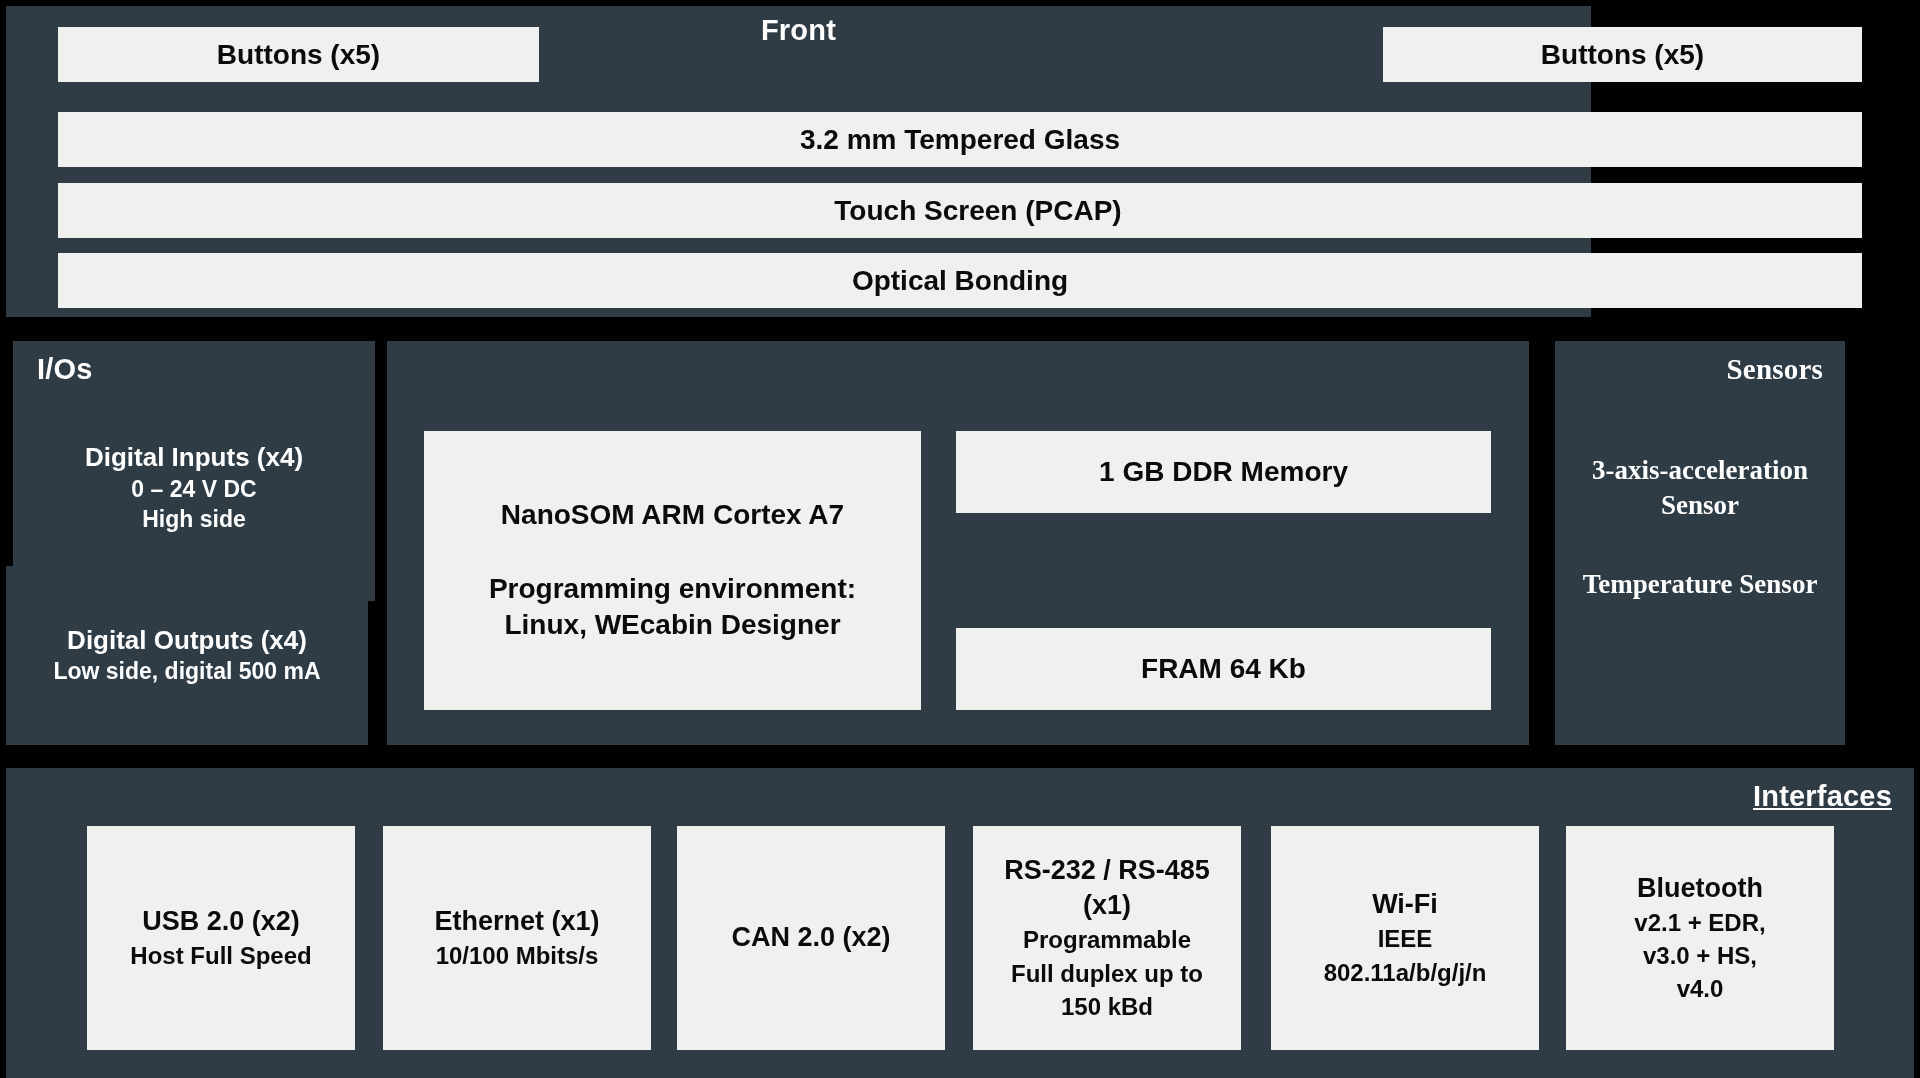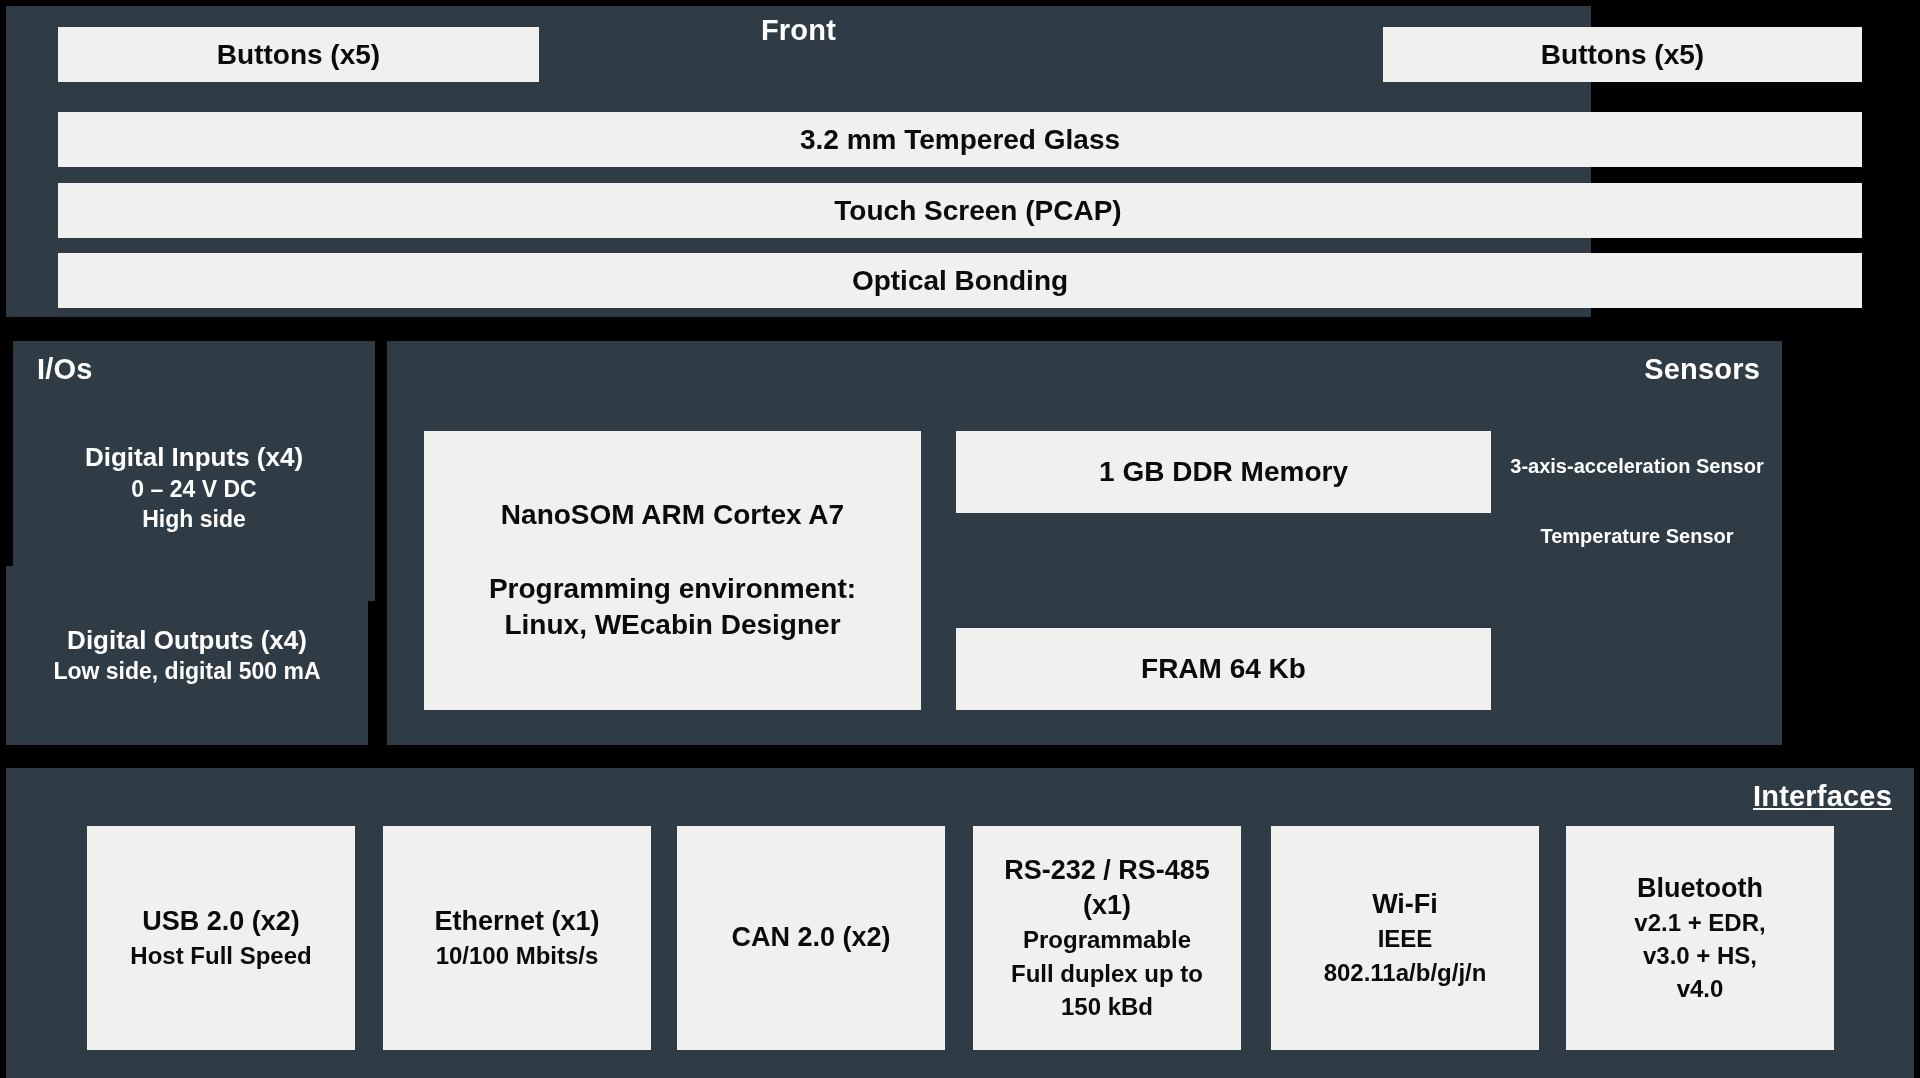--- a/index.html
+++ b/index.html
@@ -58,28 +58,28 @@
   .t-sub{font-size:23px;font-weight:600;line-height:1.3;}
   
   .core{left:387px;top:341px;width:1142px;height:404px;}
   .som-box{left:37px;top:90px;width:497px;height:279px;flex-direction:column;font-size:28px;font-weight:700;line-height:1.32;}
   .som-gap{margin-top:37px;}
   .mem{left:569px;width:535px;height:82px;font-size:28px;font-weight:700;}
   .mem-0{top:90px;}
   .mem-1{top:189px;}
   .mem-2{top:287px;}
   
-  .sensors{left:1492px;top:341px;width:290px;height:404px;}
+  .sensors{left:1555px;top:341px;width:290px;height:404px;font-family:Liberation Serif, serif;}
   .sensors-title{top:12px;right:22px;text-align:right;}
   .sensor-items{
     position:absolute;top:112px;left:0;right:0;
     display:flex;flex-direction:column;align-items:center;gap:44px;
     text-align:center;
   }
-  .sensor-item{font-size:20px;font-weight:700;line-height:1.3;max-width:300px;}
+  .sensor-item{font-size:27px;font-weight:700;line-height:1.3;max-width:300px;}
   
   .interfaces{left:6px;top:768px;width:1908px;height:310px;}
   .interfaces-title{top:12px;right:22px;text-align:right;text-decoration:underline;}
   .if-box{
     top:58px;height:224px;width:268px;
     flex-direction:column;justify-content:center;
   }
   .if-box .t-head{font-size:27px;max-width:244px;}
   .if-box .t-sub{font-size:24px;line-height:1.38;max-width:250px;}
   .if-0{left:81px;}

